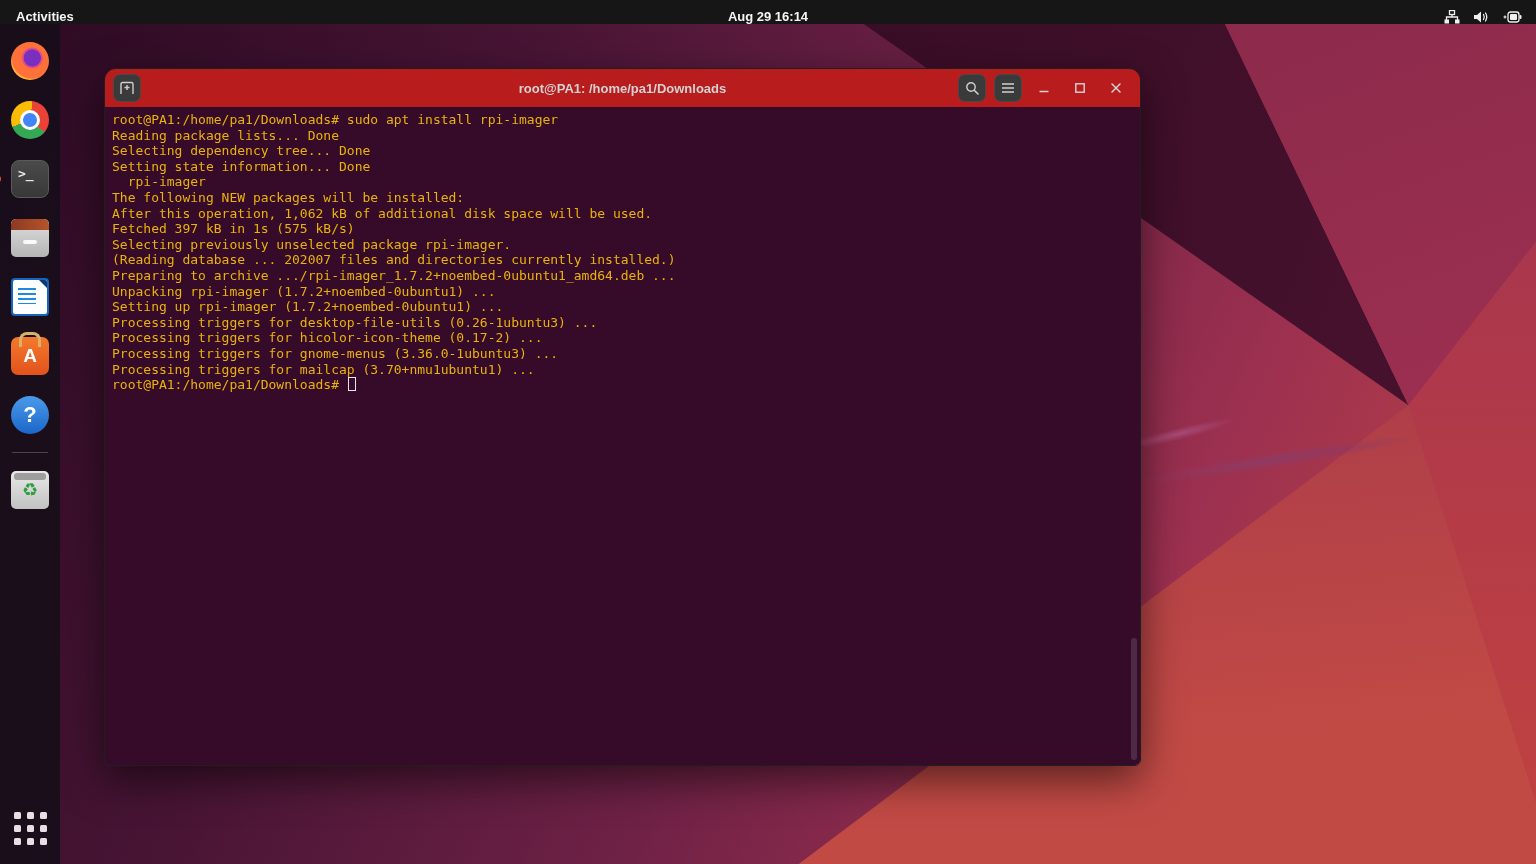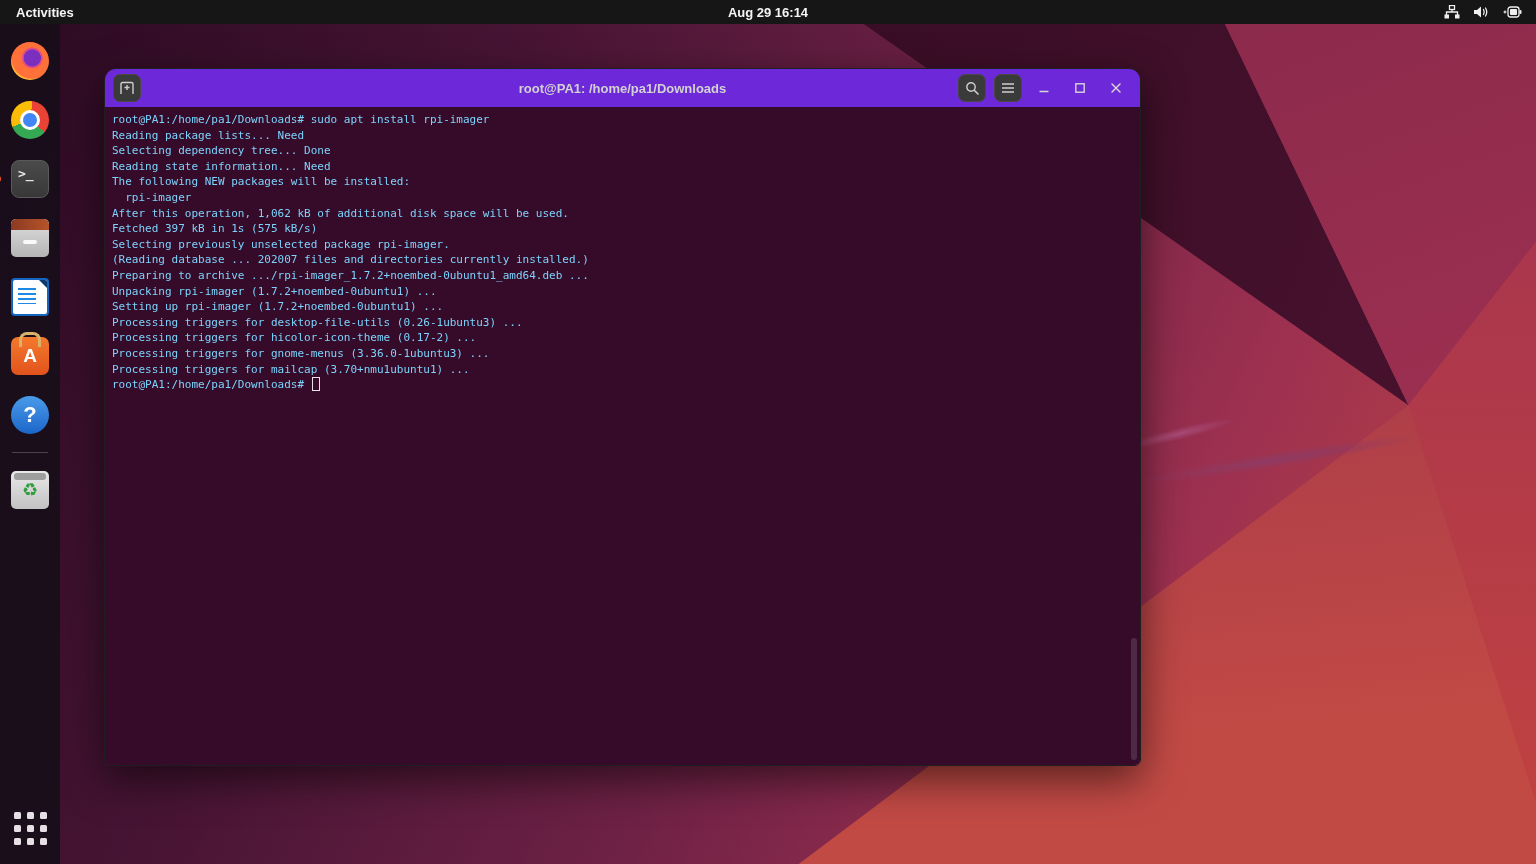--- a/index.html
+++ b/index.html
@@ -19,21 +19,21 @@
   .facet-bottom { clip-path:polygon(91.7% 46.9%, 100% 93%, 100% 100%, 52% 100%);
     background:linear-gradient(175deg,#8e2b4e 0%,#c24a45 85%); }
   .swoosh { position:absolute; border-radius:50%; }
   .swoosh-1 { left:1118px; top:428px; width:120px; height:12px; transform:rotate(-14deg);
     background:radial-gradient(closest-side,#a84b77,rgba(168,75,119,0)); }
   .swoosh-2 { left:1130px; top:452px; width:290px; height:16px; transform:rotate(-9deg);
     background:radial-gradient(closest-side,#8f3a63,rgba(143,58,99,0)); }
 
   
   .topbar { position:absolute; left:0; top:0; width:1536px; height:24px; z-index:5;
-    background:#161616; display:flex; align-items:center; color:#f5f5f5; font-size:13px; }
+    background:#161616; display:flex; align-items:flex-end; color:#f5f5f5; font-size:13px; }
   .tb-activities { margin-left:16px; font-weight:bold; cursor:default; }
   .tb-clock { position:absolute; left:50%; transform:translateX(-50%); font-weight:bold; }
   .tb-status { position:absolute; right:14px; display:flex; align-items:center; gap:13px; }
   .tb-status svg { display:block; }
 
   
   .dock { position:absolute; left:0; top:24px; width:60px; height:840px; z-index:4;
     background:rgba(24,14,26,0.92); display:flex; flex-direction:column; align-items:center;
     padding-top:13px; }
   .dock-item { position:relative; width:48px; height:48px; margin-bottom:11px;
@@ -76,34 +76,34 @@
   .ic-trash::before { content:""; position:absolute; left:3px; right:3px; top:2px; height:7px;
     border-radius:3px; background:#9e9e9e; }
   .ic-grid { display:grid; grid-template-columns:repeat(3,7px); grid-template-rows:repeat(3,7px);
     gap:6px; width:auto; height:auto; }
   .ic-grid span { width:7px; height:7px; background:#e6dfe4; border-radius:1.5px; }
 
   
   .window { position:absolute; left:104px; top:68px; width:1037px; height:698px; z-index:3;
     border-radius:12px 12px 6px 6px; box-shadow:0 14px 42px rgba(0,0,0,0.55); overflow:hidden;
     border:1px solid #1f1f1f; }
-  .win-header { height:38px; background:#6d28d9; position:relative;
+  .win-header { height:38px; background:#b91c1c; position:relative;
     display:flex; align-items:center; }
   .win-title { position:absolute; left:50%; transform:translateX(-50%);
     color:#d2d2d2; font-size:13px; font-weight:bold; white-space:nowrap; }
   .hbtn { width:28px; height:28px; border-radius:7px; display:flex; align-items:center;
     justify-content:center; cursor:pointer; }
   .hbtn.boxed { background:#3a3a3a; border:1px solid #494949; }
   .btn-newtab { margin-left:8px; }
   .win-right { position:absolute; right:10px; display:flex; align-items:center; gap:8px; }
   .hbtn svg { display:block; }
 
   .term-body { position:relative; width:100%; height:660px; background:#350b29;
-    padding:5px 0 0 7px; font-family:"DejaVu Sans Mono",monospace; font-size:11px;
-    line-height:15.6px; color:#7dd3fc; cursor:text; }
+    padding:5px 0 0 7px; font-family:"DejaVu Sans Mono",monospace; font-size:13px;
+    line-height:15.6px; color:#eab308; cursor:text; }
   .term-line { white-space:pre; }
   .prompt-line { white-space:pre; display:flex; align-items:flex-start; }
   .cursor { display:inline-block; width:8px; height:14px; border:1px solid #e8e4e7;
     margin-left:1px; }
   .scroll-thumb { position:absolute; right:3px; top:531px; width:6px; height:122px;
     background:rgba(255,255,255,0.13); border-radius:3px; cursor:pointer; }
 </style>
 </head>
 <body>
 
@@ -223,25 +223,25 @@
       <div class="hbtn">
         <svg width="12" height="12" viewBox="0 0 12 12">
           <path d="M2 2 L10 10 M10 2 L2 10" stroke="#d6d6d6" stroke-width="1.5" stroke-linecap="round"></path>
         </svg>
       </div>
     </div>
   </div>
   <div class="term-body">
     <div>
         <div class="term-line">root@PA1:/home/pa1/Downloads# sudo apt install rpi-imager</div>
-        <div class="term-line">Reading package lists... Need</div>
+        <div class="term-line">Reading package lists... Done</div>
         <div class="term-line">Selecting dependency tree... Done</div>
-        <div class="term-line">Reading state information... Need</div>
+        <div class="term-line">Setting state information... Done</div>
+        <div class="term-line">  rpi-imager</div>
         <div class="term-line">The following NEW packages will be installed:</div>
-        <div class="term-line">  rpi-imager</div>
         <div class="term-line">After this operation, 1,062 kB of additional disk space will be used.</div>
         <div class="term-line">Fetched 397 kB in 1s (575 kB/s)</div>
         <div class="term-line">Selecting previously unselected package rpi-imager.</div>
         <div class="term-line">(Reading database ... 202007 files and directories currently installed.)</div>
         <div class="term-line">Preparing to archive .../rpi-imager_1.7.2+noembed-0ubuntu1_amd64.deb ...</div>
         <div class="term-line">Unpacking rpi-imager (1.7.2+noembed-0ubuntu1) ...</div>
         <div class="term-line">Setting up rpi-imager (1.7.2+noembed-0ubuntu1) ...</div>
         <div class="term-line">Processing triggers for desktop-file-utils (0.26-1ubuntu3) ...</div>
         <div class="term-line">Processing triggers for hicolor-icon-theme (0.17-2) ...</div>
         <div class="term-line">Processing triggers for gnome-menus (3.36.0-1ubuntu3) ...</div>

